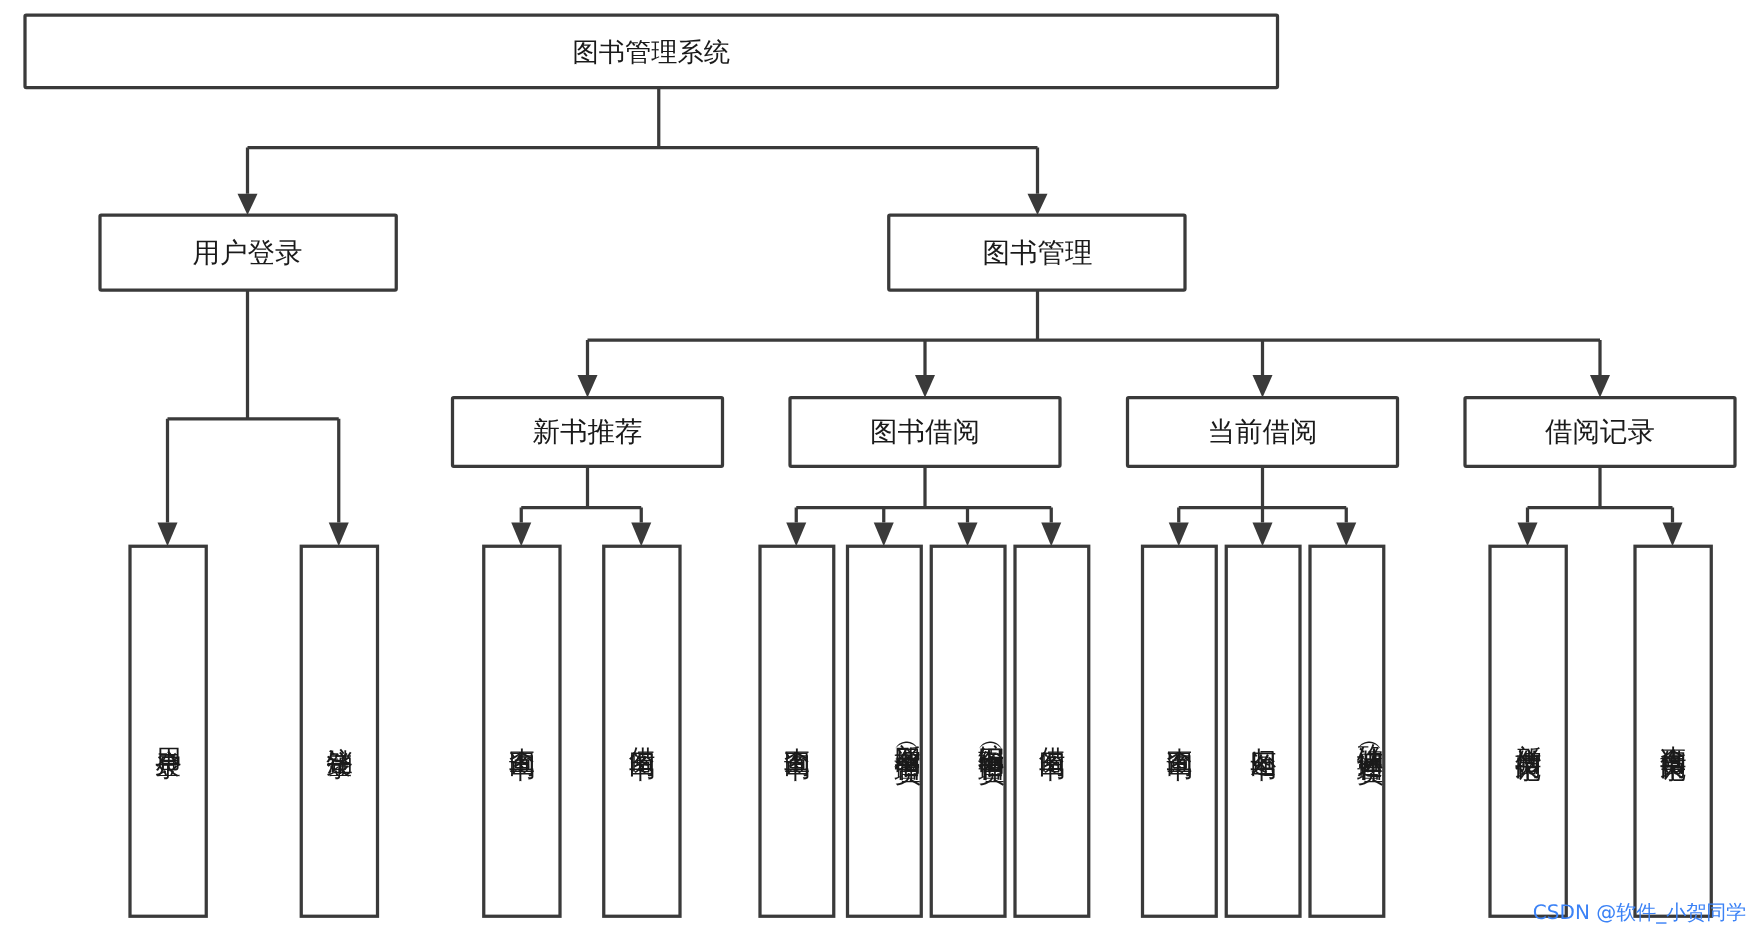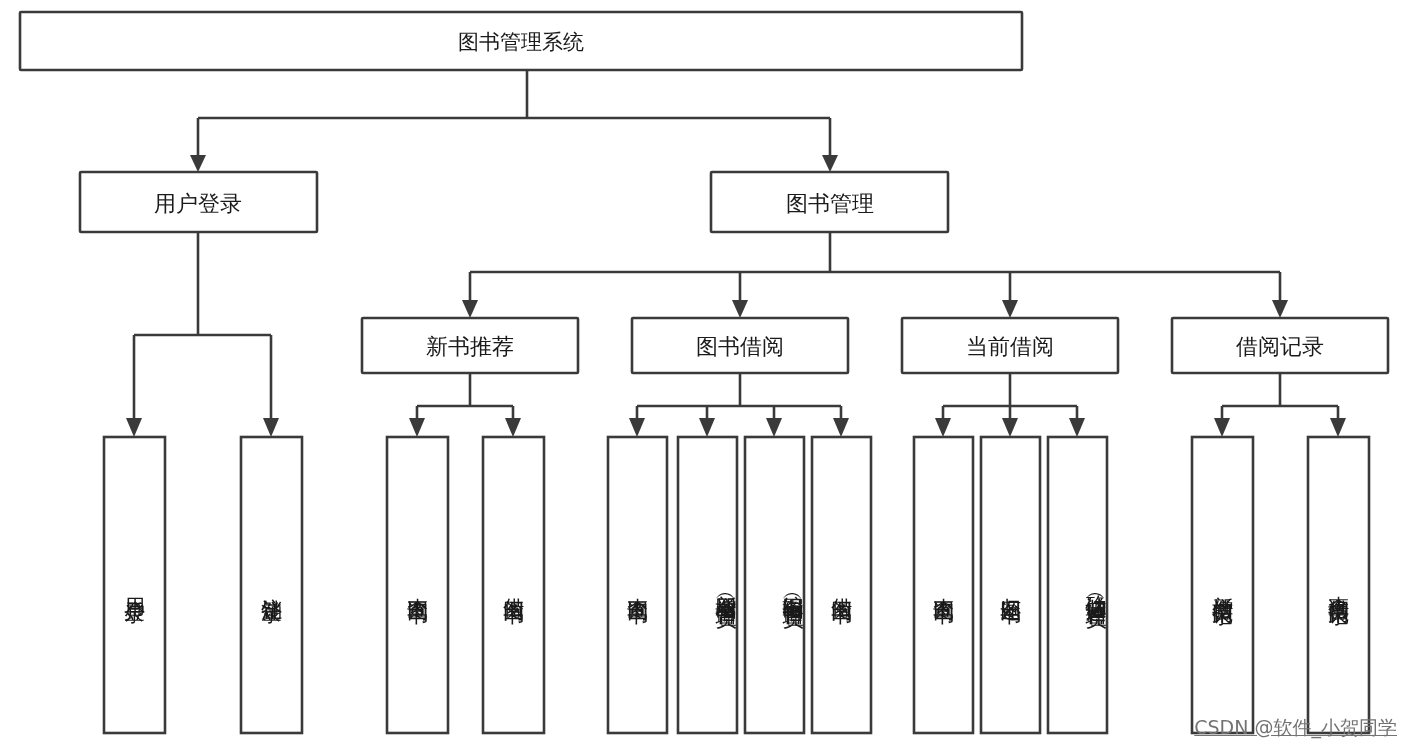--- a/index.html
+++ b/index.html
@@ -16,21 +16,21 @@
   .leaf-label{position:absolute;
               writing-mode:vertical-rl;text-orientation:upright;
               font-family:"DejaVu Sans","Liberation Sans",sans-serif;
               font-size:21px;line-height:1.06;color:#1a1a1a;
               letter-spacing:2px;
               display:flex;align-items:center;justify-content:center;
               white-space:nowrap;pointer-events:none;}
   .leaf-label.top-align{align-items:flex-start;padding-top:2px;}
   #watermark{position:absolute;right:8px;bottom:6px;
              font-family:"DejaVu Sans","Liberation Sans",sans-serif;
-             font-size:19px;color:#737373;white-space:nowrap;text-decoration:underline;}
+             font-size:16px;color:#3b82f6;white-space:nowrap;}
 </style>
 </head>
 <body>
 
 <svg id="diagram" viewBox="0 0 1405 747" xmlns="http://www.w3.org/2000/svg">
 
   <g>
 
     <path class="conn" d="M527,70 L527,118"></path>
     <path class="conn" d="M198,118 L830,118"></path>

